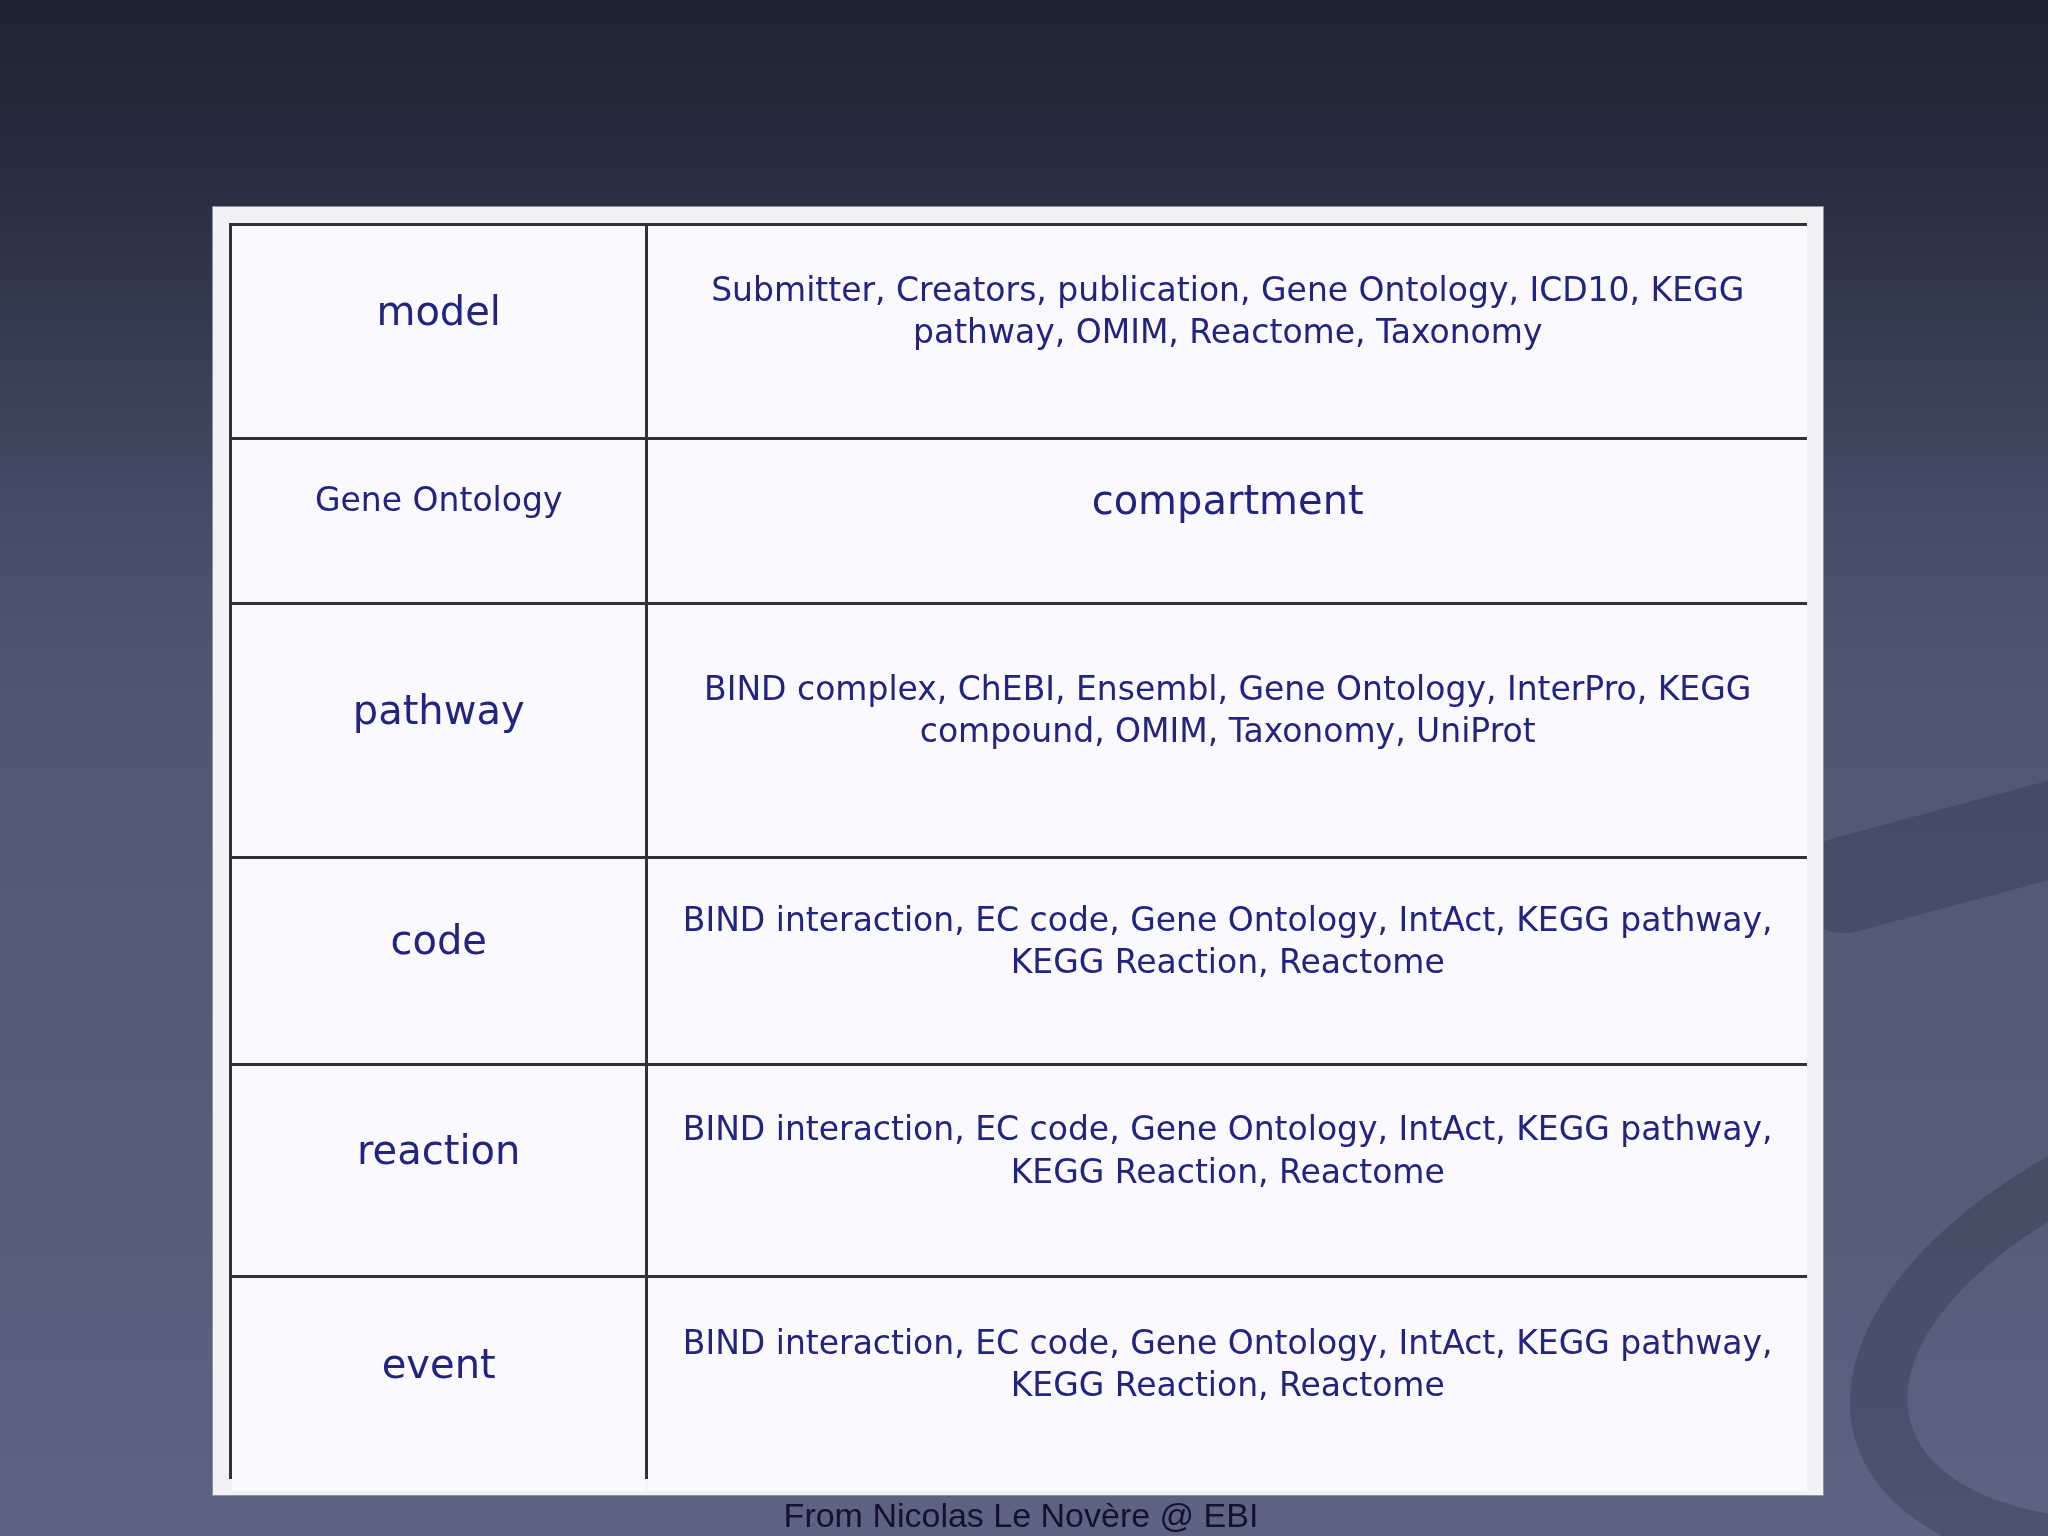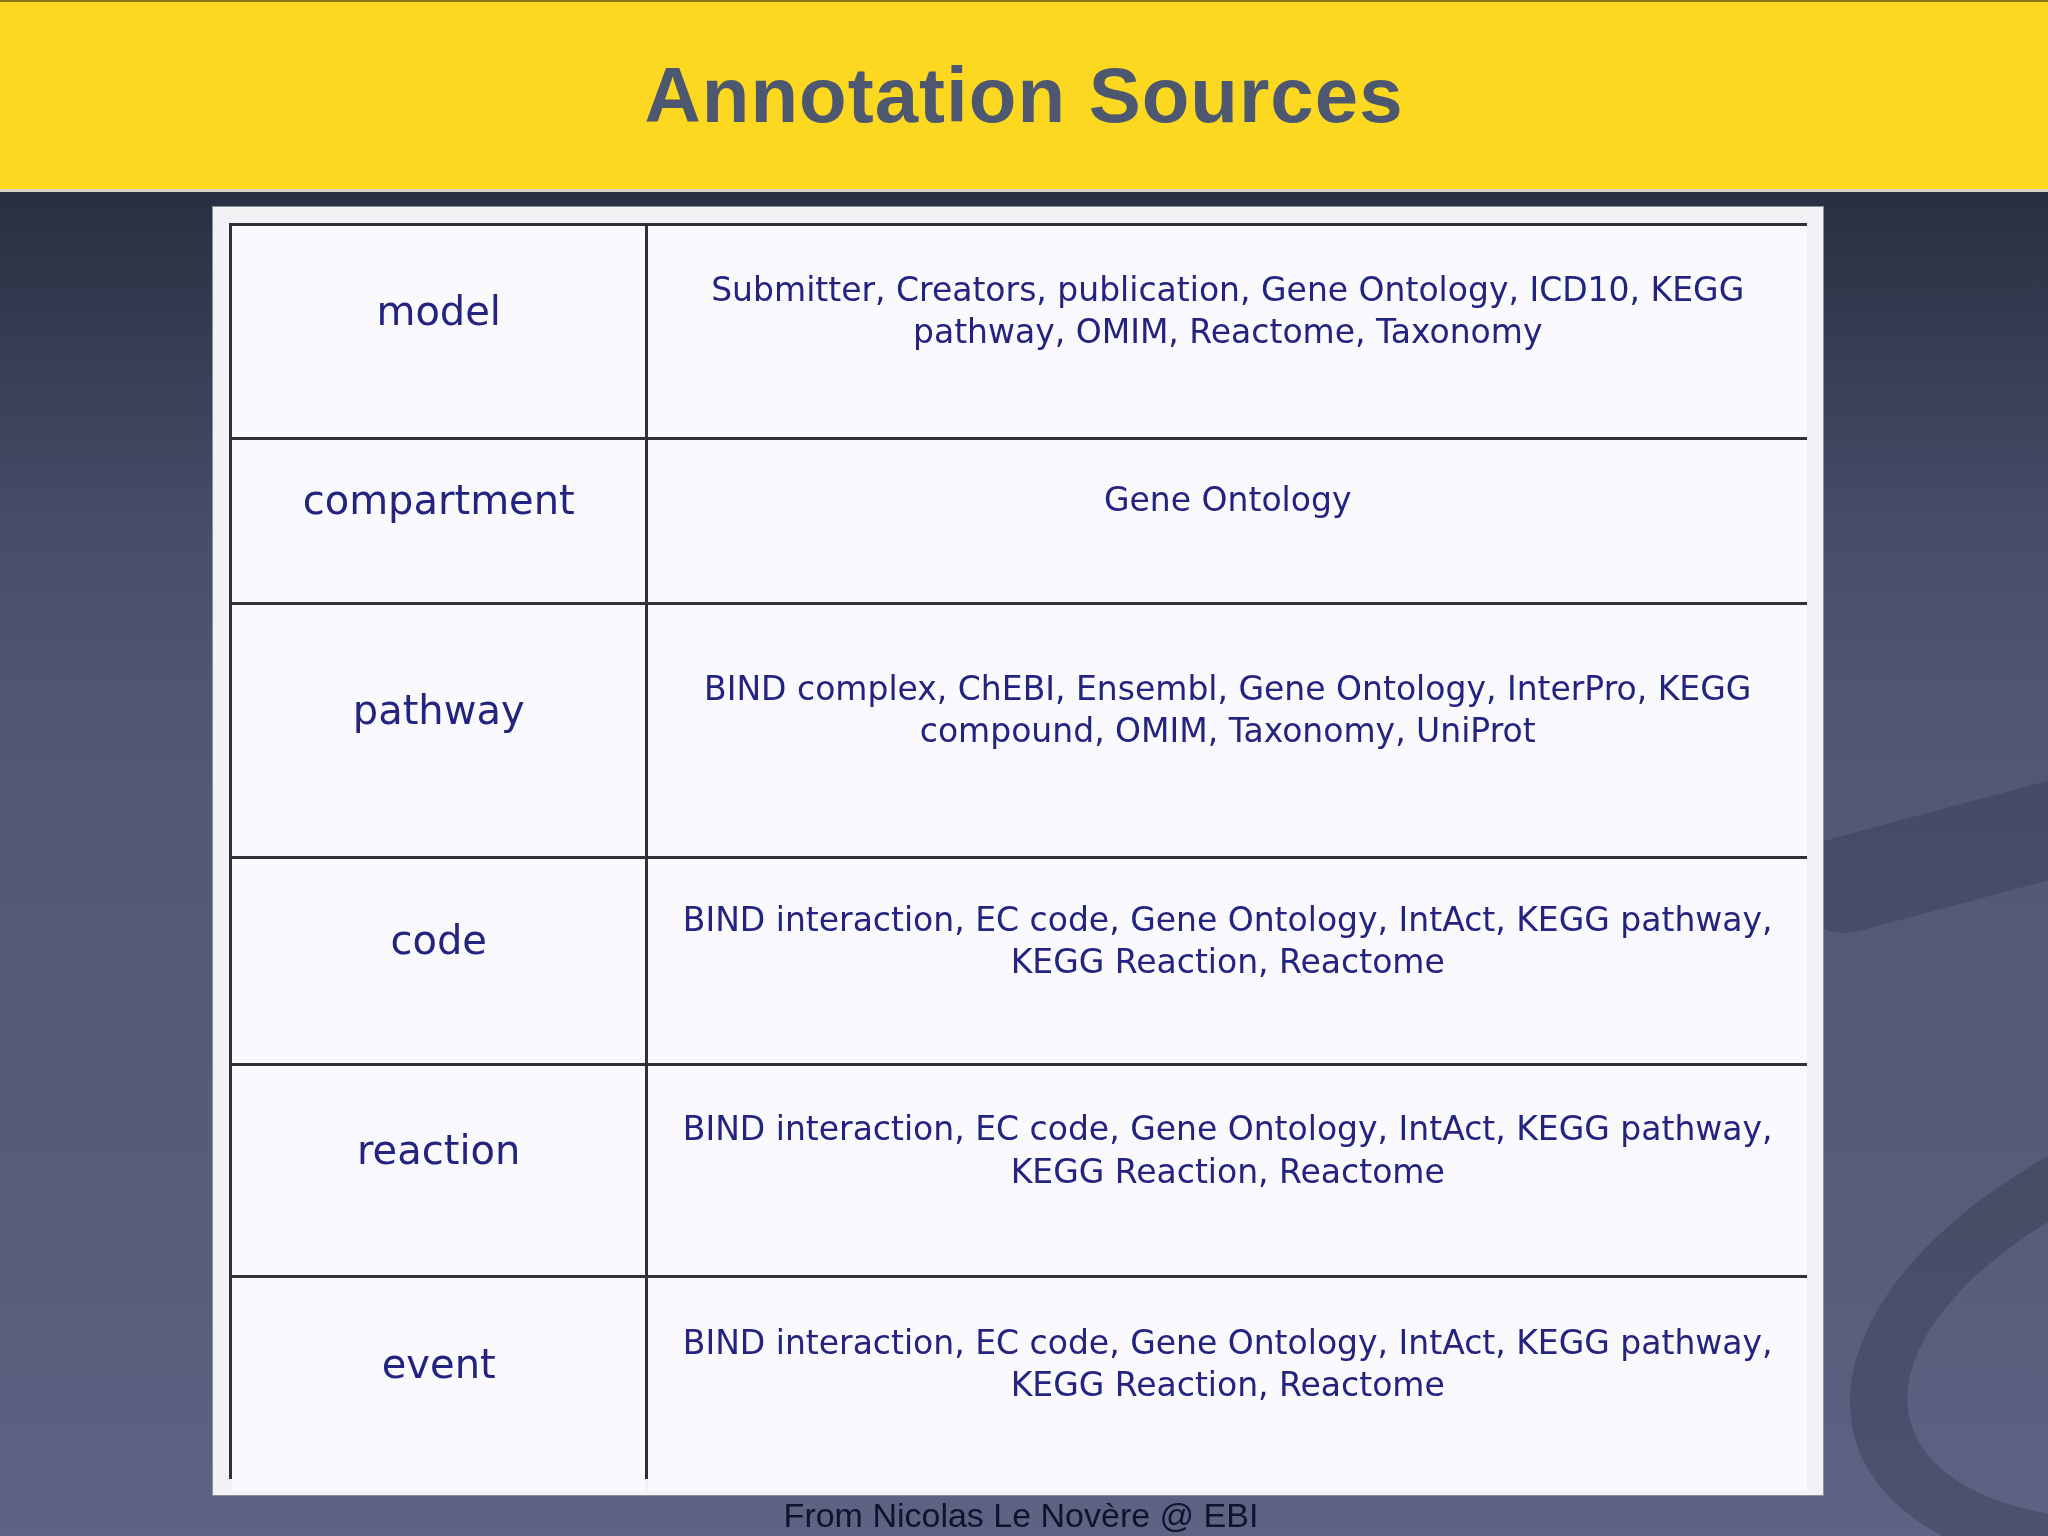--- a/index.html
+++ b/index.html
@@ -109,32 +109,29 @@
   }
 </style>
 </head>
 <body>
 
 <div class="slide">
 
   <div class="decor decor-band"></div>
   <div class="decor decor-ring"></div>
 
-  <header class="banner">
-    <h1>Annotation Sources</h1>
-  </header>
 
   <div class="table-frame">
     <div class="grid">
 
       <div class="cell label">model</div>
       <div class="cell sources">Submitter, Creators, publication, Gene Ontology, ICD10, KEGG pathway, OMIM, Reactome, Taxonomy</div>
 
+      <div class="cell sources">Gene Ontology</div>
       <div class="cell label">compartment</div>
-      <div class="cell sources">Gene Ontology</div>
 
       <div class="cell label">pathway</div>
       <div class="cell sources">BIND complex, ChEBI, Ensembl, Gene Ontology, InterPro, KEGG compound, OMIM, Taxonomy, UniProt</div>
 
       <div class="cell label">code</div>
       <div class="cell sources">BIND interaction, EC code, Gene Ontology, IntAct, KEGG pathway, KEGG Reaction, Reactome</div>
 
       <div class="cell label">reaction</div>
       <div class="cell sources">BIND interaction, EC code, Gene Ontology, IntAct, KEGG pathway, KEGG Reaction, Reactome</div>
 

